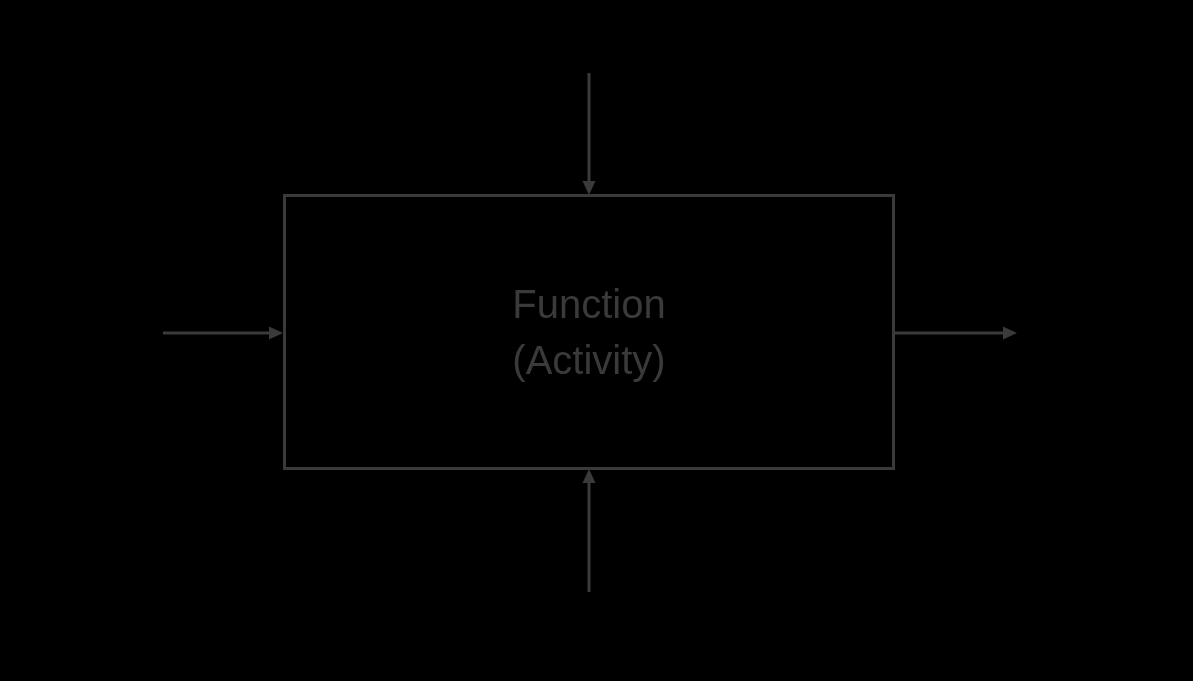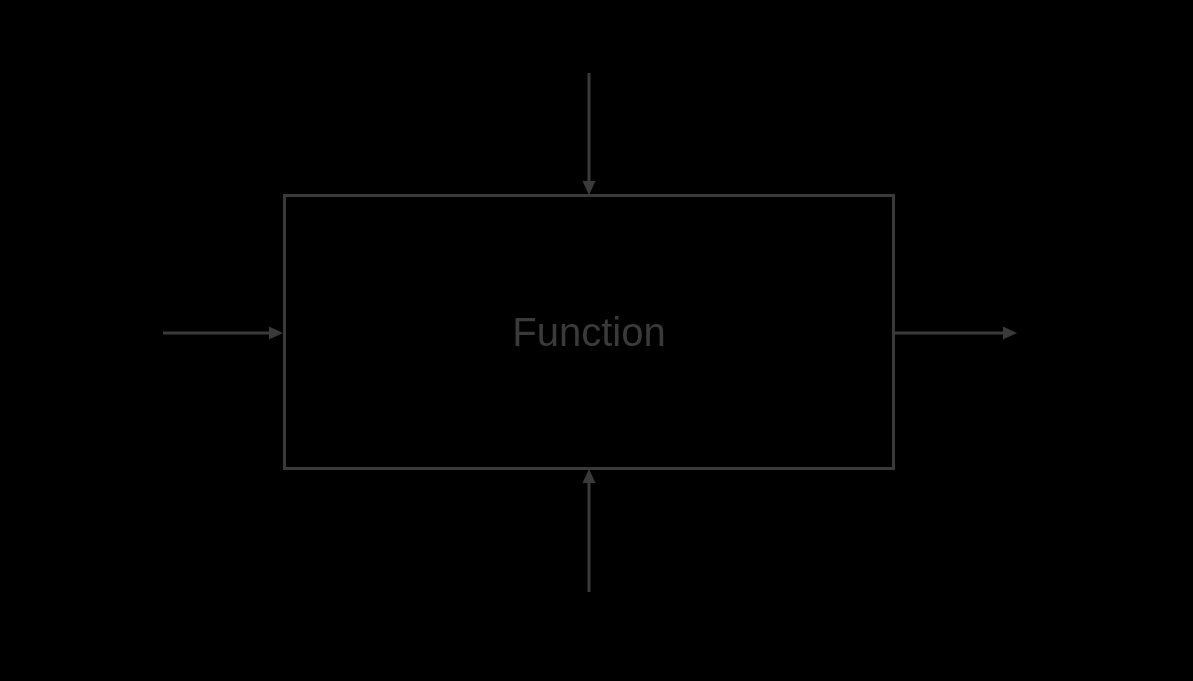--- a/index.html
+++ b/index.html
@@ -78,15 +78,16 @@
     </g>
 
     <g>
       <line class="arrow-line" x1="573" y1="592" x2="573" y2="482"></line>
       <polygon class="arrow-head" points="573,469 566.5,483 579.5,483"></polygon>
     </g>
   </svg>
 
   <div class="function-box">
     <div class="label-line">Function</div>
+    <div class="label-line">(Activity)</div>
   </div>
 
 </div>
 
 </body></html>

